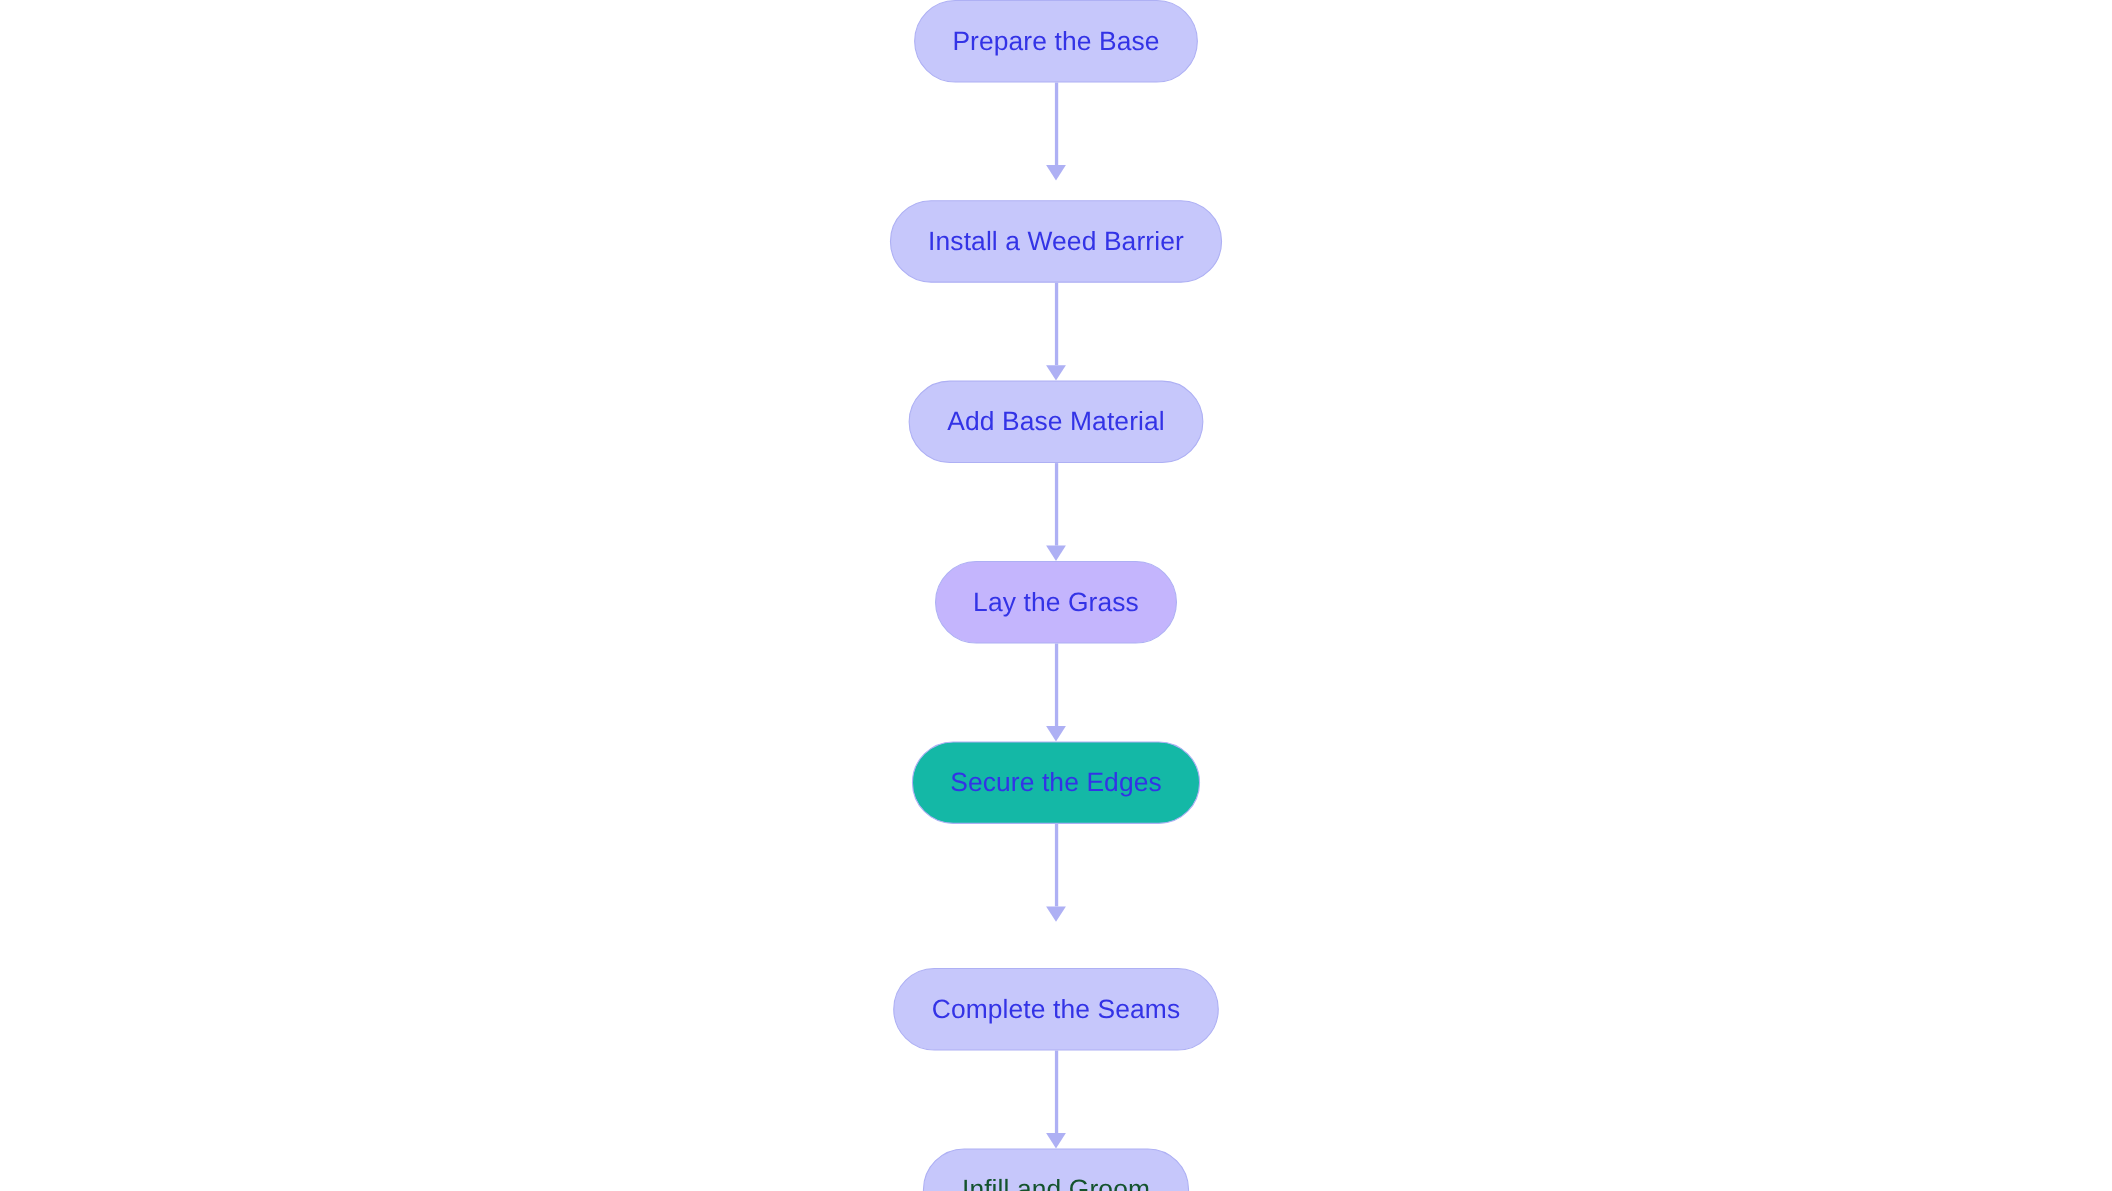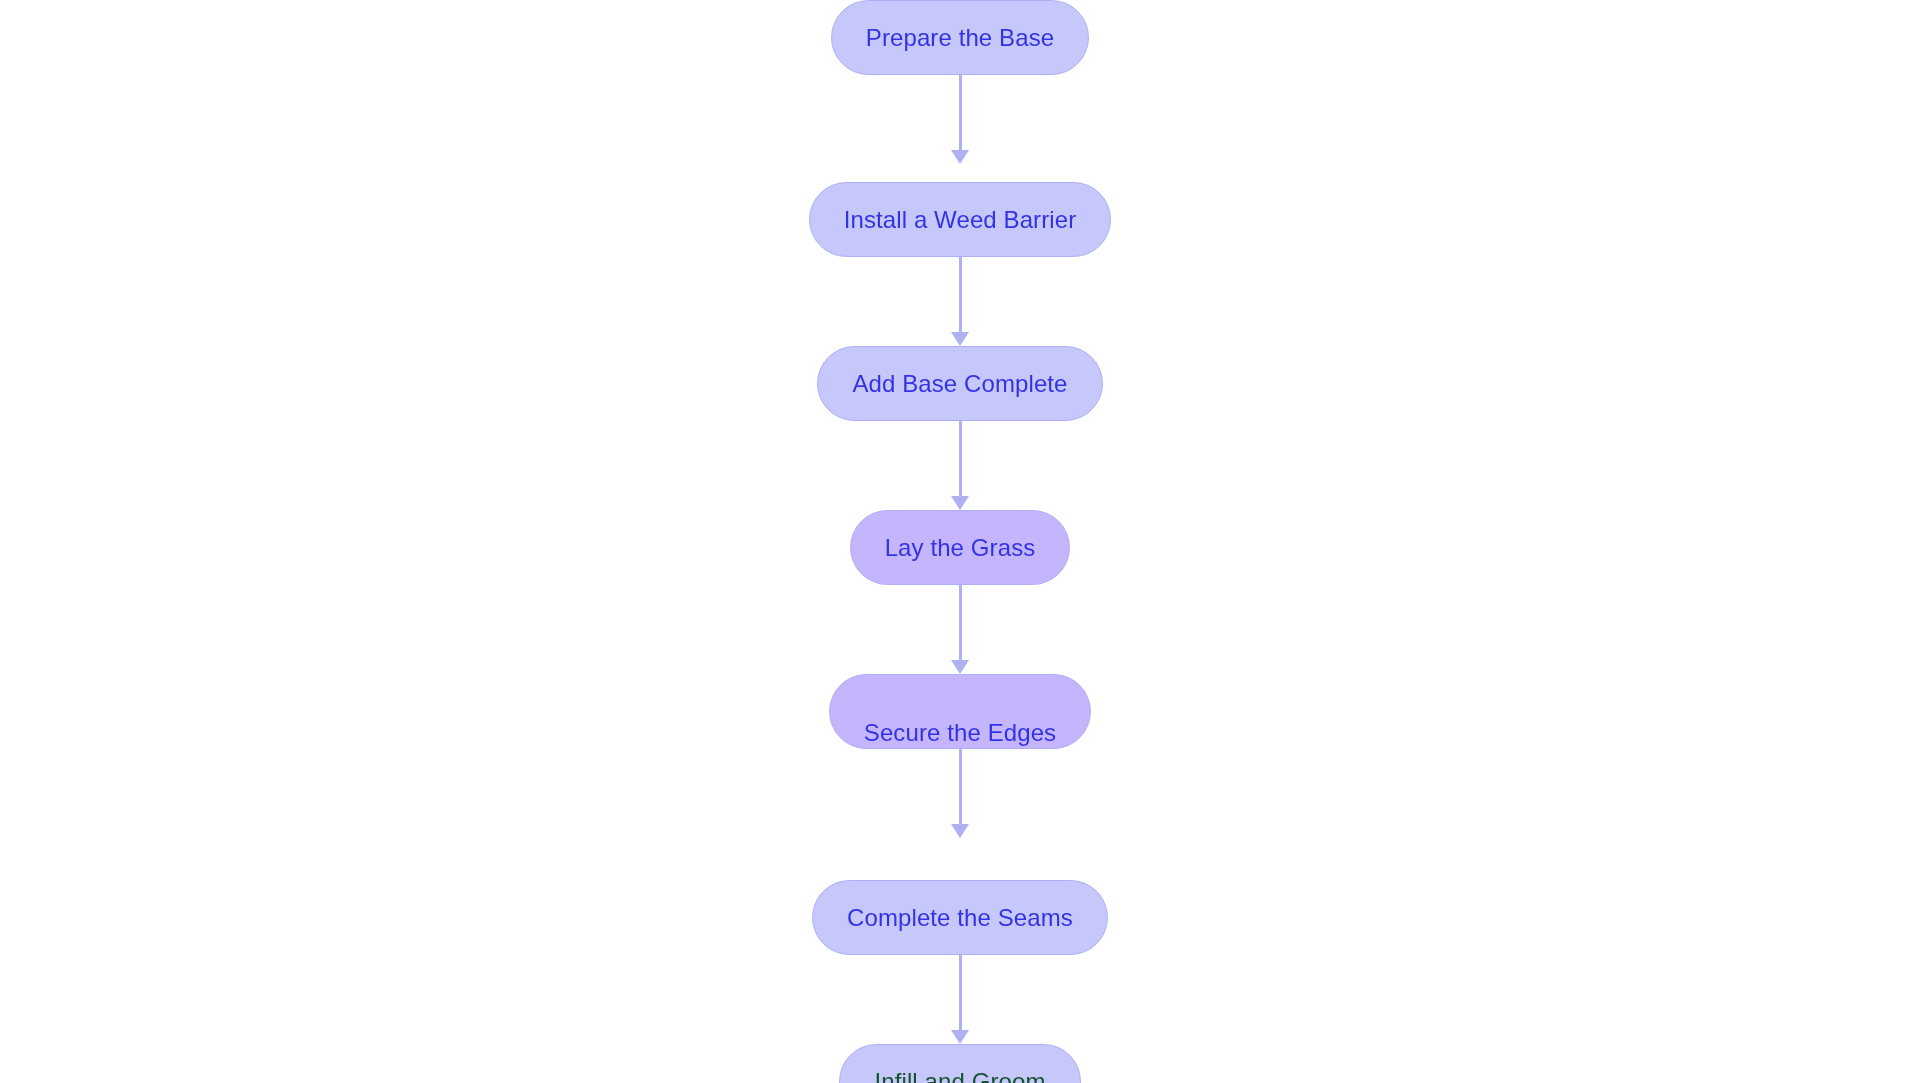--- a/index.html
+++ b/index.html
@@ -35,21 +35,21 @@
 
   .flow-node {
     box-sizing: border-box;
     height: 75px;
     border-radius: 38px;
     background: #c6c7fb;
     border: 1.5px solid #aeb0f4;
     display: flex;
     align-items: center;
     justify-content: center;
-    padding: 3px 34px;
+    padding: 14px 34px;
     white-space: nowrap;
   }
 
   .flow-node-label {
     color: #3333e6;
     font-size: 24px;
     font-weight: 400;
     letter-spacing: 0.1px;
     line-height: 1;
     font-family: "Liberation Sans", sans-serif;
@@ -98,38 +98,38 @@
     <div class="flow-node" style="background: rgb(198, 199, 251); border-color: rgb(174, 176, 244); margin-top: 18px;">
       <span class="flow-node-label" style="color: rgb(51, 51, 230);">Install a Weed Barrier</span>
     </div>
 
     <div class="flow-connector">
       <div class="connector-stem" style="background: rgb(174, 176, 244);"></div>
       <div class="connector-arrowhead" style="border-top-color: rgb(174, 176, 244);"></div>
     </div>
 
     <div class="flow-node" style="background: rgb(198, 199, 251); border-color: rgb(174, 176, 244);">
-      <span class="flow-node-label" style="color: rgb(51, 51, 230);">Add Base Complete</span>
+      <span class="flow-node-label" style="color: rgb(51, 51, 230);">Add Base Material</span>
     </div>
 
     <div class="flow-connector">
       <div class="connector-stem" style="background: rgb(174, 176, 244);"></div>
       <div class="connector-arrowhead" style="border-top-color: rgb(174, 176, 244);"></div>
     </div>
 
     <div class="flow-node" style="background: #c4b5fd; border-color: rgb(174, 176, 244);">
       <span class="flow-node-label" style="color: rgb(51, 51, 230);">Lay the Grass</span>
     </div>
 
     <div class="flow-connector">
       <div class="connector-stem" style="background: rgb(174, 176, 244);"></div>
       <div class="connector-arrowhead" style="border-top-color: rgb(174, 176, 244);"></div>
     </div>
 
-    <div class="flow-node" style="background: #c4b5fd; border-color: rgb(174, 176, 244); align-items: flex-end;">
+    <div class="flow-node" style="background: #14b8a6; border-color: rgb(174, 176, 244);">
       <span class="flow-node-label" style="color: rgb(51, 51, 230);">Secure the Edges</span>
     </div>
 
     <div class="flow-connector">
       <div class="connector-stem" style="background: rgb(174, 176, 244);"></div>
       <div class="connector-arrowhead" style="border-top-color: rgb(174, 176, 244);"></div>
     </div>
 
     <div class="flow-node" style="background: rgb(198, 199, 251); border-color: rgb(174, 176, 244); margin-top: 42px;">
       <span class="flow-node-label" style="color: rgb(51, 51, 230);">Complete the Seams</span>

